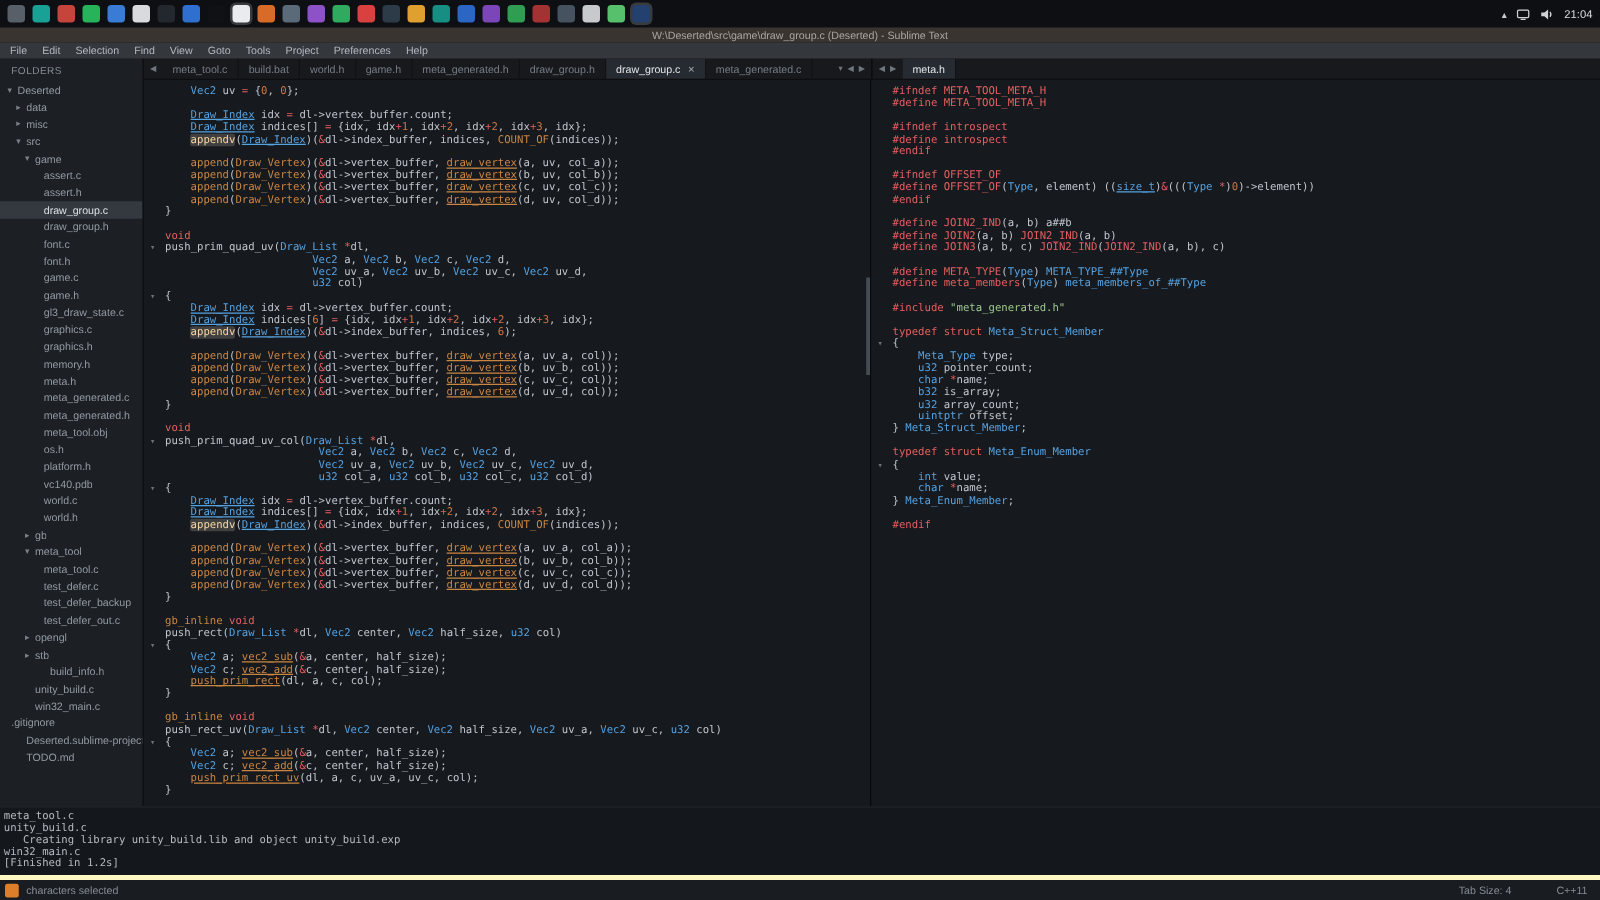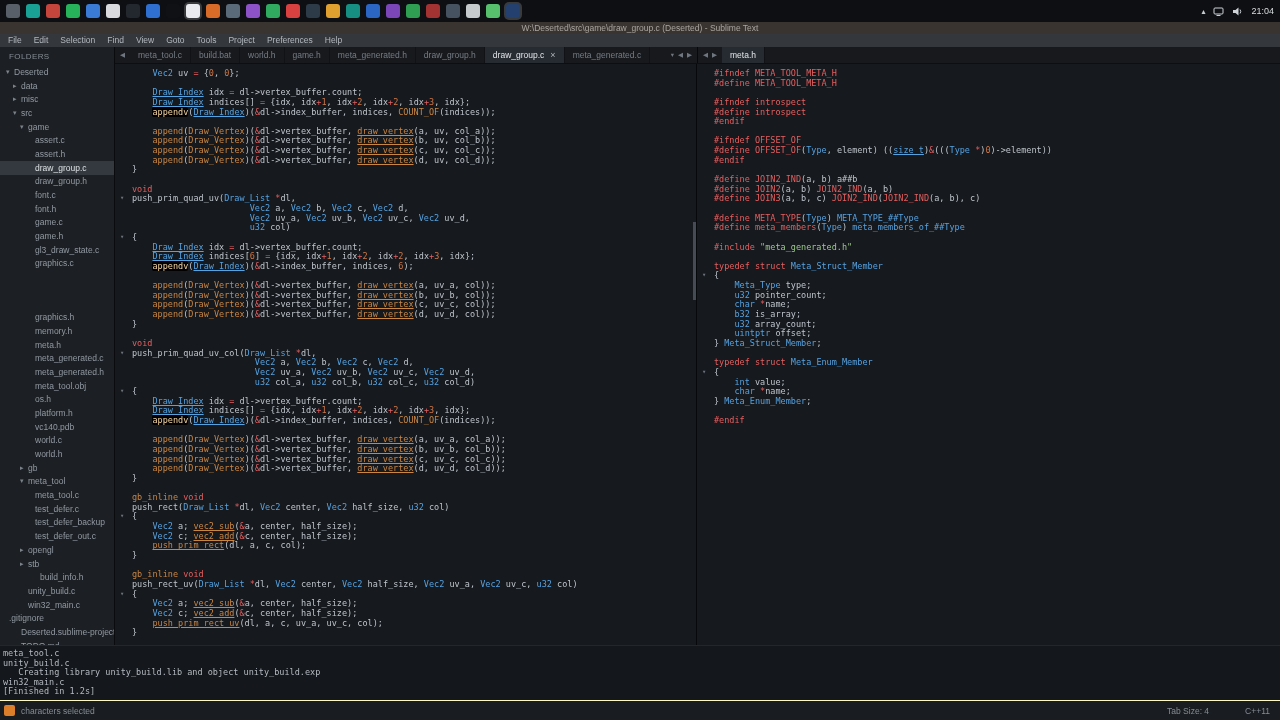--- a/index.html
+++ b/index.html
@@ -46,27 +46,27 @@
 .cl{position:relative;height:9.65px;line-height:9.65px;font-size:8.5px;white-space:pre;color:#bfc5cc}
 .fold{position:absolute;left:-12px;top:0;color:#6b727b;font-size:7px}
 .p{color:#bfc5cc}
 .k{color:#e65f5f}
 .t{color:#55a2e0}
 .tu{color:#55a2e0;text-decoration:underline}
 .o{color:#c98643}
 .ou{color:#c98643;text-decoration:underline}
 .n{color:#cc7646}
 .s{color:#9cc98b}
-.hl{background:#000000;color:#f5d4a2;border-radius:2px}
+.hl{background:#404040;color:#f5d4a2;border-radius:2px}
 .scrollthumb{position:absolute;right:0;top:158px;width:3px;height:78px;background:#454c55;z-index:2}
 
 .output{height:55px;background:#14171b;border-top:1px solid #23272d;padding:3px 0 0 3px;overflow:hidden;flex:none}
 .oline{font-family:"DejaVu Sans Mono","Liberation Mono",monospace;font-size:8.5px;line-height:9.6px;color:#b4bac1;white-space:pre}
 
-.statusbar{height:20px;background:#191c21;border-top:1px solid #fef9c3;display:flex;align-items:center;justify-content:space-between;padding:0 10px 0 4px;flex:none}
+.statusbar{height:20px;background:#191c21;border-top:4px solid #fef9c3;display:flex;align-items:center;justify-content:space-between;padding:0 10px 0 4px;flex:none}
 .sb-left{display:flex;align-items:center;gap:6px}
 .sb-icon{width:11px;height:11px;background:#dd7e2b;border-radius:2px;display:inline-block}
 .sb-text{font-size:8.5px;color:#868d95;white-space:nowrap}
 .sb-right{display:flex;align-items:center;gap:36px}
 </style>
 </head>
 <body>
 
 <div class="screen">
 
@@ -187,21 +187,21 @@
             <span class="tlabel">game.h</span>
           </div>
           <div class="trow" style="padding-left: 27px;">
             <span class="tchev"></span>
             <span class="tlabel">gl3_draw_state.c</span>
           </div>
           <div class="trow" style="padding-left: 27px;">
             <span class="tchev"></span>
             <span class="tlabel">graphics.c</span>
           </div>
-          <div class="trow" style="padding-left: 27px; margin-top: 40px;">
+          <div class="trow" style="padding-left: 27px;">
             <span class="tchev"></span>
             <span class="tlabel">graphics.h</span>
           </div>
           <div class="trow" style="padding-left: 27px;">
             <span class="tchev"></span>
             <span class="tlabel">memory.h</span>
           </div>
           <div class="trow" style="padding-left: 27px;">
             <span class="tchev"></span>
             <span class="tlabel">meta.h</span>

